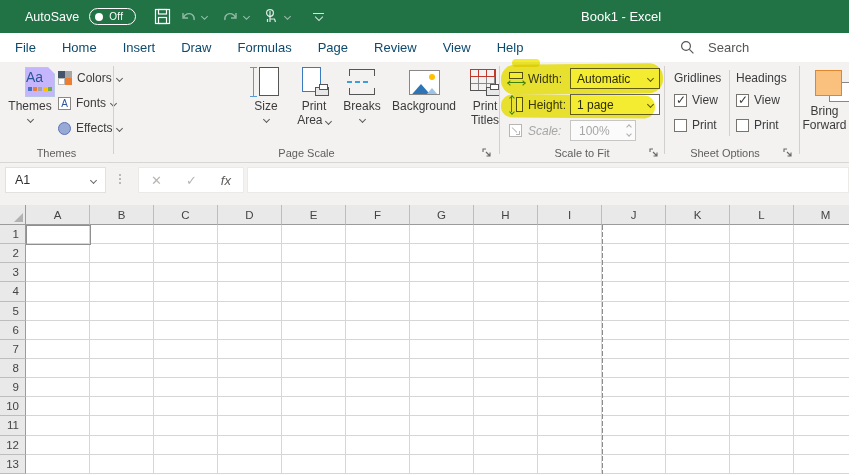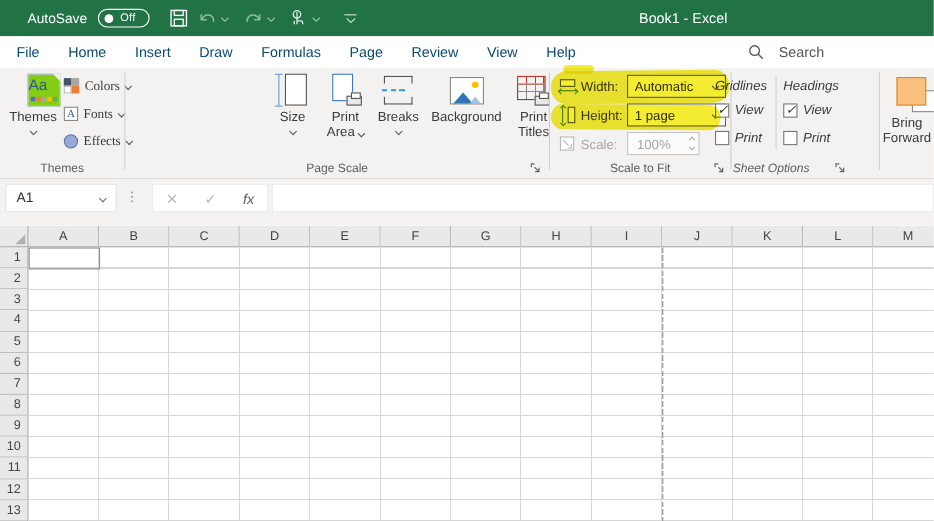--- a/index.html
+++ b/index.html
@@ -36,24 +36,24 @@
   .rgroup { position:absolute; top:0; height:100px; }
   .rsep { position:absolute; top:4px; height:88px; width:1px; background:#d2d0ce; }
   .group-caption { position:absolute; bottom:3px; left:0; right:0; text-align:center; font-size:11px; color:#605e5c; white-space:nowrap; }
   .launcher { position:absolute; bottom:4px; width:10px; height:10px; }
   .launcher svg { display:block; }
   .bigbtn { position:absolute; top:3px; display:flex; flex-direction:column; align-items:center; cursor:default; }
   .bigbtn .icon { height:34px; display:flex; align-items:center; justify-content:center; }
   .bigbtn .lbl { font-size:12px; color:#3b3b3b; line-height:14px; text-align:center; white-space:nowrap; }
   .chev { display:inline-block; width:5px; height:5px; border-right:1px solid #5a5a5a; border-bottom:1px solid #5a5a5a; transform:rotate(45deg); }
   .chev.down { margin-top:4px; }
-  .smallbtn { position:absolute; display:flex; align-items:center; height:20px; cursor:default;font-family:Liberation Serif, serif; }
+  .smallbtn { position:absolute; display:flex; align-items:center; height:20px; cursor:default; }
   .smallbtn .lbl { font-size:12px; color:#3b3b3b; margin:0 5px 0 5px; white-space:nowrap; }
   
-  .themes-icon { position:relative; width:30px; height:30px; background:#84cc16; border:1px solid #b9c8e2;margin-left:20px; }
+  .themes-icon { position:relative; width:30px; height:30px; background:#c4b5fd; border:1px solid #b9c8e2;margin-left:20px; }
   .themes-icon .aa { font-size:14px; color:#2b579a; text-align:center; line-height:18px; }
   .themes-icon .dots { display:flex; justify-content:center; gap:1px; margin-top:1px; }
   .themes-icon .dots span { width:4px; height:4px; display:block; }
   .themes-icon .fold { position:absolute; right:-1px; top:-1px; width:0; height:0; border-left:7px solid transparent; border-top:7px solid #f3f2f1; }
   .colors-icon { width:14px; height:14px; display:grid; grid-template-columns:7px 7px; grid-template-rows:7px 7px; }
   .fonts-icon { width:13px; height:13px; border:1px solid #8a8886; background:#fff; color:#2b579a; font-size:10px; line-height:11px; text-align:center; }
   .effects-icon { width:13px; height:13px; border-radius:50%; background:#97a9d4; border:1px solid #5b74b8; }
   
   .pg { background:#fff; border:1px solid #555; position:relative; }
   .printer-badge { position:absolute; width:14px; height:9px; background:#e8e8e8; border:1px solid #555; }
@@ -305,21 +305,21 @@
           <span style="position:absolute;left:3px;top:1px;width:1px;height:15px;background:#3d8c40;"></span>
           <span style="position:absolute;left:1.5px;top:0;width:4px;height:4px;border-left:1px solid #3d8c40;border-top:1px solid #3d8c40;transform:rotate(45deg);"></span>
           <span style="position:absolute;left:1.5px;bottom:0;width:4px;height:4px;border-right:1px solid #3d8c40;border-bottom:1px solid #3d8c40;transform:rotate(45deg);"></span>
         </span>
         <span class="fit-label" style="margin-left:3px;">Height:</span>
       </div>
       <div class="dropdown" style="left:70px;top:32px;">
         <span class="val">1 page</span>
         <span class="chev"></span>
       </div>
-      <div class="fit-row" style="top:58px;">
+      <div class="fit-row" style="top:58px;font-style:italic;">
         <span style="position:relative;width:17px;height:16px;margin-left:8px;">
           <span style="position:absolute;left:1px;top:1px;width:13px;height:13px;border:1px solid #b8b6b4;background:#fff;"></span>
           <span style="position:absolute;left:4px;top:4px;width:7px;height:1px;background:#b8b6b4;transform:rotate(45deg);transform-origin:left;"></span>
           <span style="position:absolute;left:8px;top:8px;width:4px;height:4px;border-right:1px solid #b8b6b4;border-bottom:1px solid #b8b6b4;"></span>
         </span>
         <span class="fit-label disabled-txt" style="margin-left:3px;">Scale:</span>
       </div>
       <div class="spinner" style="left:70px;top:58px;">
         <span class="val">100%</span>
         <span class="spin-arrows">
@@ -329,21 +329,21 @@
       </div>
       <div class="group-caption">Scale to Fit</div>
       <span class="launcher" style="right:5px;">
         <svg width="10" height="10" viewBox="0 0 10 10">
             <path d="M1 4 L1 1 L4 1 M4 4 L8 8 M8 4.5 L8 8 L4.5 8" fill="none" stroke="#666" stroke-width="1.1"></path>
           </svg>
       </span>
     </div>
     <div class="rsep" style="left:664px;"></div>
 
-    <div class="rgroup" style="left:641px;width:134px;font-style:italic;">
+    <div class="rgroup" style="left:665px;width:134px;">
       <span class="so-col-header" style="left:9px;top:9px;">Gridlines</span>
       <span class="so-col-header" style="left:71px;top:9px;">Headings</span>
       <div style="position:absolute;left:64px;top:8px;width:1px;height:66px;background:#d2d0ce;"></div>
       <div class="cbrow" style="left:9px;top:31px;">
         <span class="checkbox checked"></span>
         <span class="lbl">View</span>
       </div>
       <div class="cbrow" style="left:9px;top:56px;">
         <span class="checkbox"></span>
         <span class="lbl">Print</span>

